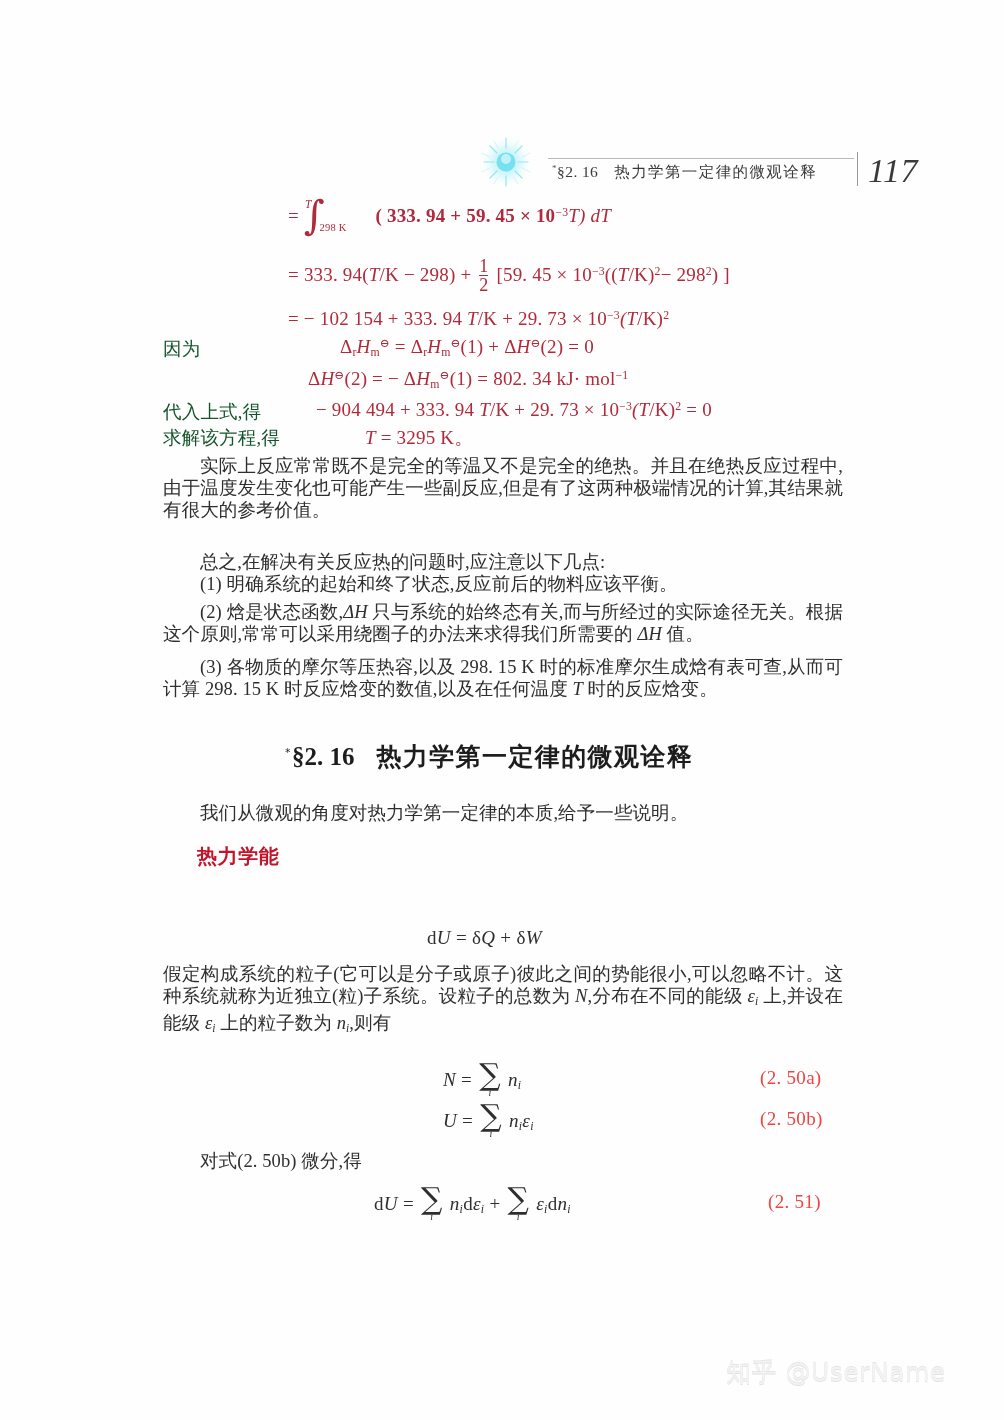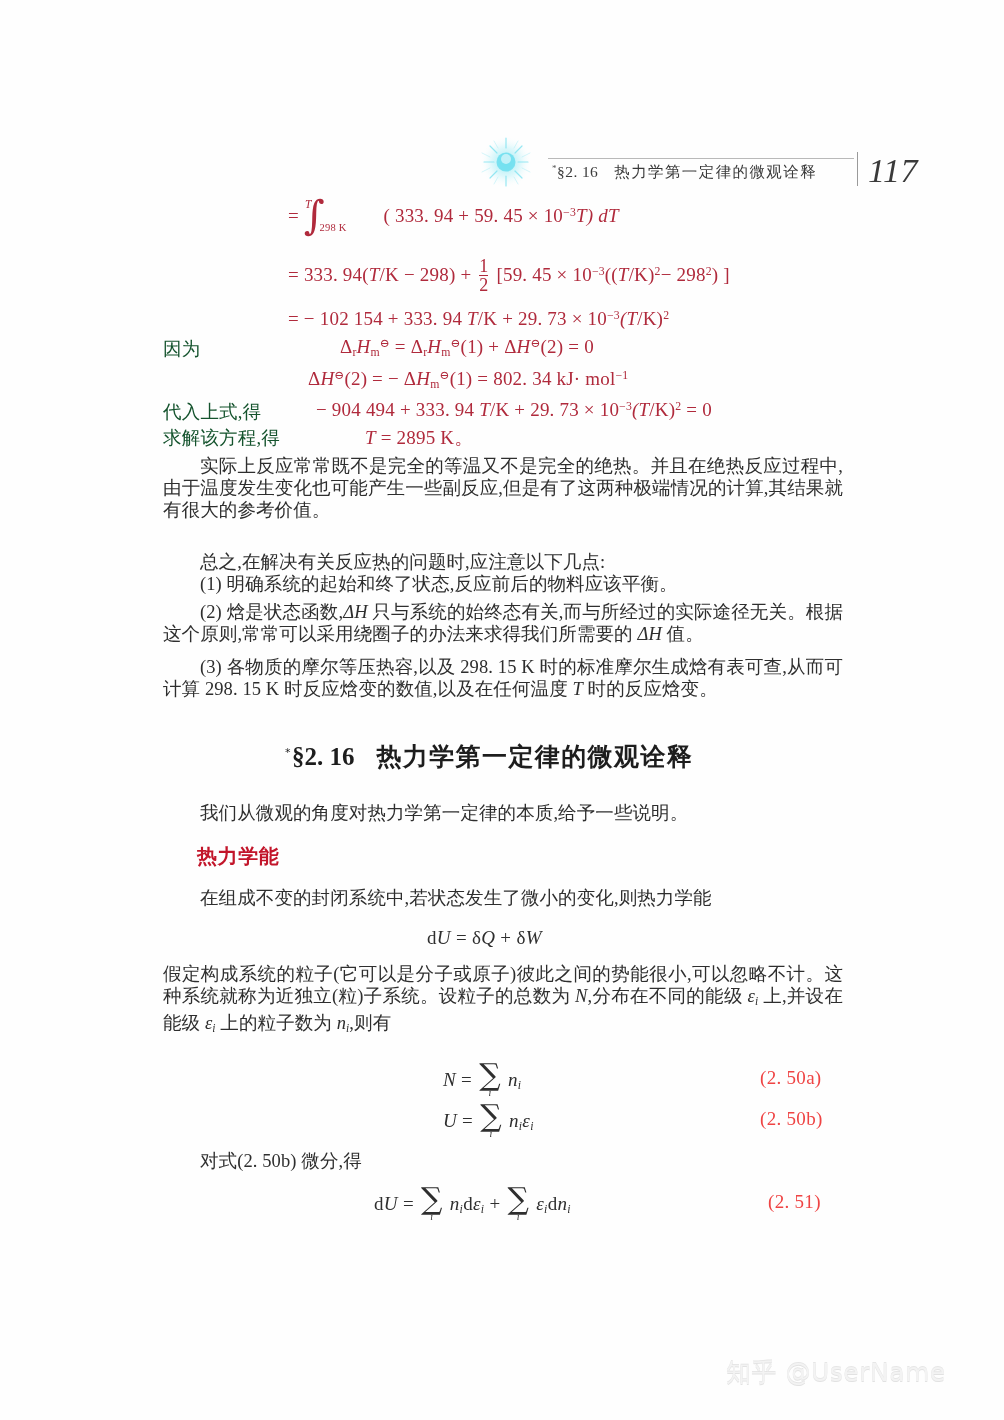--- a/index.html
+++ b/index.html
@@ -290,21 +290,21 @@
       <span class="runhead-star">*</span><span class="runhead-sec">§2. 16</span><span class="runhead-title">热力学第一定律的微观诠释</span>
     </div>
 
     <div class="runhead-rule"></div>
     <div class="pageno">117</div>
   </div>
 
   <div class="mathline" style="left:288px; top:205px;">
     <span>=</span>
     <span class="intsym">∫</span><span class="intup">T</span><span class="intlim">298 K</span>
-    <span style="margin-left:20px;">( 333. 94 + 59. 45 × 10</span><sup>−3</sup><i>T) d</i><i>T</i>
+    <span style="margin-left:12px;font-weight:bold;">( 333. 94 + 59. 45 × 10</span><sup>−3</sup><i>T) d</i><i>T</i>
   </div>
 
   <div class="mathline" style="left:288px; top:258px;">
     <span>=</span>
     <span>333. 94(</span><i>T</i><span>/K − 298) +</span>
     <span class="frac">
       <span class="num">1</span>
       <span class="den">2</span>
     </span>
     <span>[59. 45 × 10</span><sup>−3</sup><span>((</span><i>T</i><span>/K)</span><sup>2</sup><span>− 298</span><sup>2</sup><span>) ]</span>
@@ -332,21 +332,21 @@
   <div class="label-red" style="left:163px; top:399px;">代入上式,得</div>
   <div class="mathline" style="left:316px; top:399px;">
     <span>− 904 494 + 333. 94</span>
     <i>T</i><span>/K + 29. 73 × 10</span><sup>−3</sup><i>(T</i><span>/K)</span><sup>2</sup>
     <span>= 0</span>
   </div>
 
   <div class="label-red" style="left:163px; top:425px;">求解该方程,得</div>
   <div class="mathline" style="left:365px; top:425px;">
     <i>T</i>
-    <span>= 2895 K。</span>
+    <span>= 3295 K。</span>
   </div>
 
   <div class="body-col" style="top:455px;">
     <div class="para indent">实际上反应常常既不是完全的等温又不是完全的绝热。并且在绝热反应过程中,由于温度发生变化也可能产生一些副反应,但是有了这两种极端情况的计算,其结果就有很大的参考价值。</div>
   </div>
 
   <div class="body-col" style="top:551px;">
     <div class="para indent">总之,在解决有关反应热的问题时,应注意以下几点:</div>
   </div>
 
@@ -365,23 +365,20 @@
   <div class="sec-heading">
     <span class="star">*</span><span class="num">§2. 16</span><span class="txt">热力学第一定律的微观诠释</span>
   </div>
 
   <div class="body-col" style="top:802px;">
     <div class="para indent">我们从微观的角度对热力学第一定律的本质,给予一些说明。</div>
   </div>
 
   <div class="sub-heading">热力学能</div>
 
-  <div class="body-col" style="top:887px;">
-    <div class="para indent">在组成不变的封闭系统中,若状态发生了微小的变化,则热力学能</div>
-  </div>
 
   <div class="disp" style="left:427px; top:927px;">
     <span>d</span><i>U</i>
     <span>=</span>
     <span>δ</span><i>Q</i>
     <span>+</span>
     <span>δ</span><i>W</i>
   </div>
 
   <div class="body-col" style="top:963px;">

